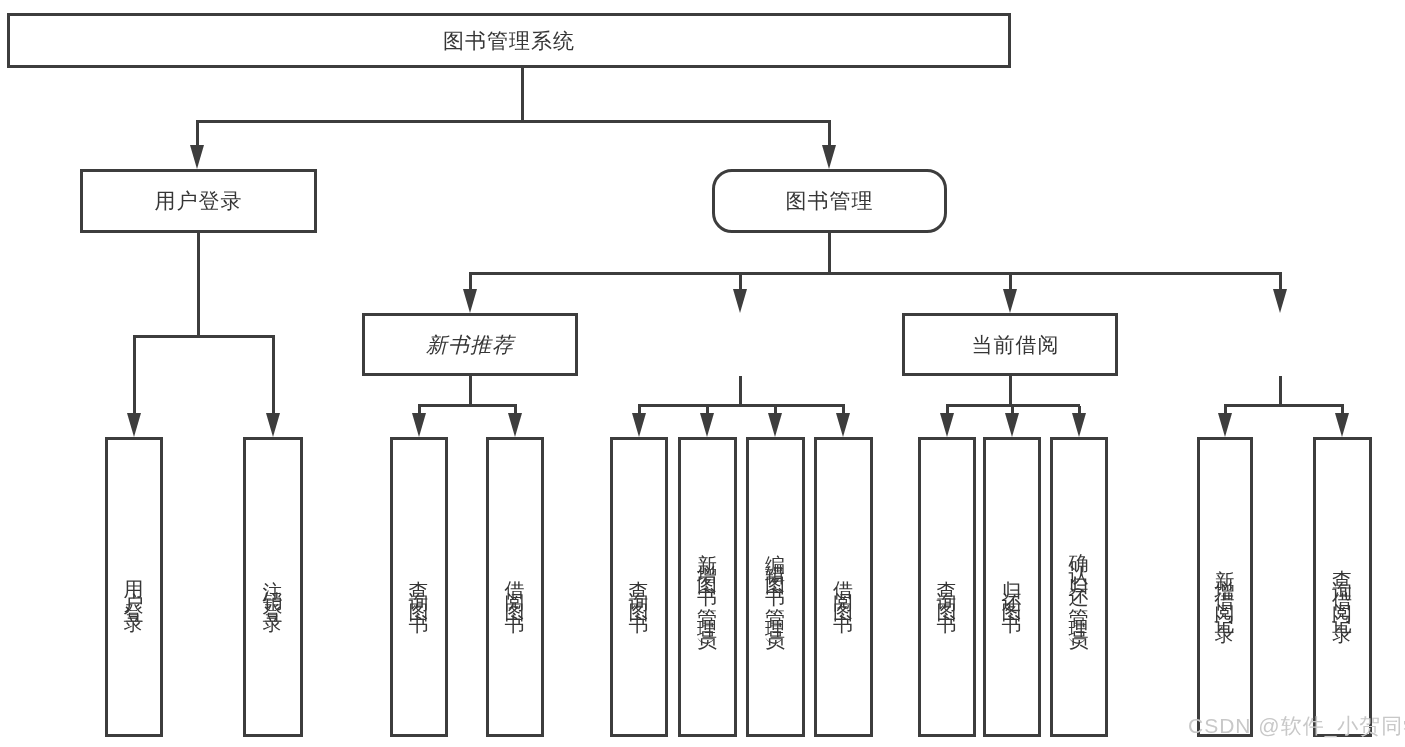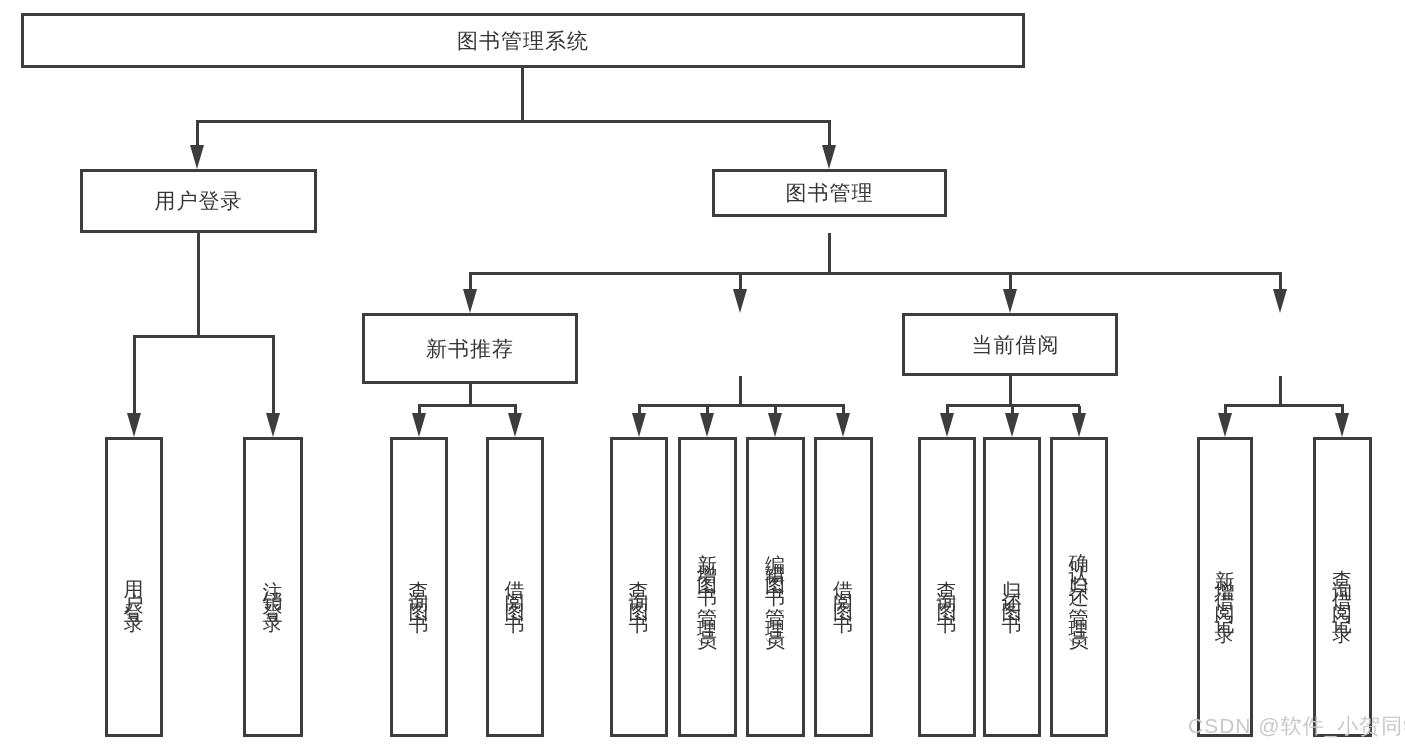--- a/index.html
+++ b/index.html
@@ -54,33 +54,33 @@
     letter-spacing:1px;
     z-index:3;
     white-space:nowrap;
   }
 </style>
 </head>
 <body>
 
 <div class="stage">
 
-  <div class="box" style="left:21px;top:13px;width:1004px;height:55px;text-align:right;">
+  <div class="box" style="left:7px;top:13px;width:1004px;height:55px;text-align:right;">
     <span>图书管理系统</span>
   </div>
 
   <div class="box" style="left:80px;top:169px;width:237px;height:64px;">
     <span>用户登录</span>
   </div>
 
-  <div class="box" style="left:712px;top:169px;width:235px;height:48px;">
+  <div class="box" style="left:712px;top:169px;width:235px;height:64px;border-radius:20px;">
     <span>图书管理</span>
   </div>
 
-  <div class="box" style="left:362px;top:313px;width:216px;height:71px;">
+  <div class="box" style="left:362px;top:313px;width:216px;height:63px;font-style:italic;">
     <span>新书推荐</span>
   </div>
 
 
   <div class="box" style="left:902px;top:313px;width:216px;height:63px;padding-left:11px;">
     <span>当前借阅</span>
   </div>
 
 
   <div class="leaf" style="left:105px;top:437px;width:58px;height:300px;">

